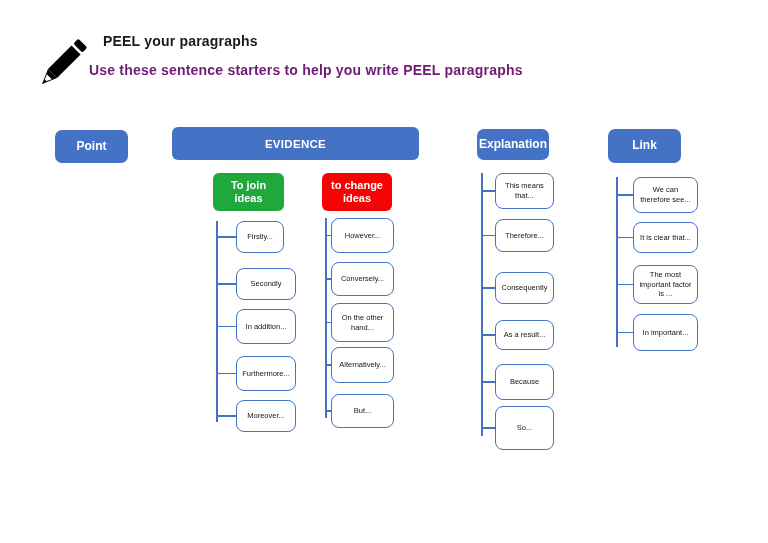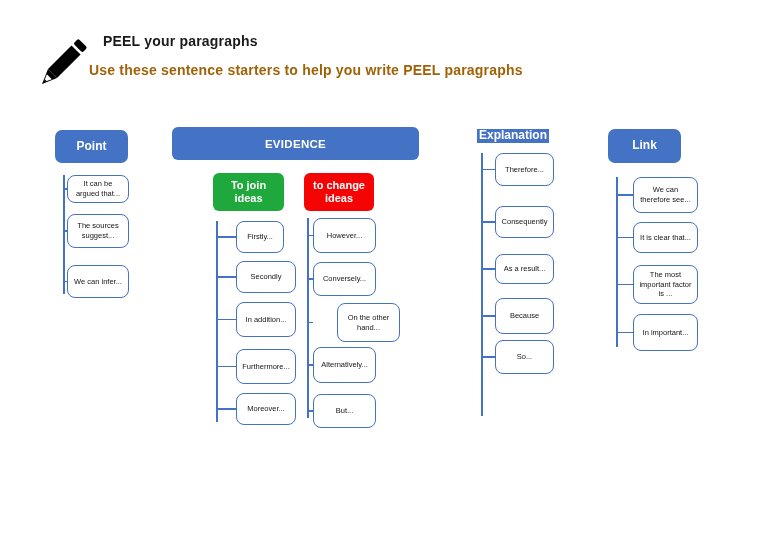--- a/index.html
+++ b/index.html
@@ -3,21 +3,21 @@
 <meta charset="utf-8">
 <style>
   html,body{margin:0;padding:0;background:#fff;}
   .canvas{
     position:relative;width:768px;height:543px;background:#ffffff;overflow:hidden;
     font-family:"Liberation Sans", sans-serif;color:#111;
   }
   
   .pencil{position:absolute;left:30px;top:32px;width:64px;height:64px;}
   .title{position:absolute;left:103px;top:33px;font-size:14px;font-weight:600;letter-spacing:.2px;color:#1a1a1a;}
-  .subtitle{position:absolute;left:89px;top:62px;font-size:14px;font-weight:600;letter-spacing:.2px;color:#a16207;}
+  .subtitle{position:absolute;left:89px;top:62px;font-size:14px;font-weight:600;letter-spacing:.2px;color:#701a75;}
 
   
   .col{position:absolute;}
   .hdr{
     background:#4472C4;color:#fff;font-weight:bold;font-size:12px;line-height:1.15;
     display:flex;align-items:center;justify-content:center;text-align:center;
     border-radius:7px;box-sizing:border-box;
   }
   .hdr.green{background:#1FA83C;border-radius:6px;font-size:11px;}
   .hdr.red{background:#F40404;border-radius:6px;font-size:11px;}
@@ -48,116 +48,105 @@
       <polygon points="-10,21 10,21 0,44" fill="#000"></polygon>
       <polygon points="-5.5,28 5.5,28 0,40" fill="#fff"></polygon>
       <polygon points="-1.8,36 1.8,36 0,44" fill="#000"></polygon>
     </g>
   </svg>
   <div class="title">PEEL your paragraphs</div>
   <div class="subtitle">Use these sentence starters to help you write PEEL paragraphs</div>
 
   <div class="col" style="left:55px;top:130px;">
     <div class="hdr" style="width:73px;height:33px;">Point</div>
-    <div class="tree">
-      <div class="trunk" style="left:8px;height:119px;"></div>
-      <div class="row" style="padding-left:8px;margin-top:12px;">
-        <div class="stub" style="width:4px;"></div>
-        <div class="box" style="width:62px;height:28px;">It can be argued that...</div>
-      </div>
-      <div class="row" style="padding-left:8px;margin-top:11px;">
-        <div class="stub" style="width:4px;"></div>
-        <div class="box" style="width:62px;height:34px;">The sources suggest...</div>
-      </div>
-      <div class="row" style="padding-left:8px;margin-top:17px;">
-        <div class="stub" style="width:4px;"></div>
-        <div class="box" style="width:62px;height:33px;">We can infer...</div>
-      </div>
-    </div>
   </div>
 
   <div class="evbar">EVIDENCE</div>
 
   <div class="col" style="left:213px;top:173px;">
     <div class="hdr green" style="width:71px;height:38px;padding:8px 8px;">To join ideas</div>
     <div class="tree">
       <div class="trunk" style="left:3px;height:201px;"></div>
       <div class="row" style="padding-left:3px;margin-top:10px;">
         <div class="stub" style="width:20px;"></div>
         <div class="box" style="width:48px;height:32px;">Firstly...</div>
       </div>
-      <div class="row" style="padding-left:3px;margin-top:8px;">
+      <div class="row" style="padding-left:3px;margin-top:15px;">
         <div class="stub" style="width:20px;"></div>
         <div class="box" style="width:60px;height:32px;">Secondly</div>
       </div>
       <div class="row" style="padding-left:3px;margin-top:9px;">
         <div class="stub" style="width:20px;"></div>
         <div class="box" style="width:60px;height:35px;">In addition...</div>
       </div>
       <div class="row" style="padding-left:3px;margin-top:12px;">
         <div class="stub" style="width:20px;"></div>
         <div class="box" style="width:60px;height:35px;">Furthermore...</div>
       </div>
       <div class="row" style="padding-left:3px;margin-top:9px;">
         <div class="stub" style="width:20px;"></div>
         <div class="box" style="width:60px;height:32px;">Moreover...</div>
       </div>
     </div>
   </div>
 
-  <div class="col" style="left:304px;top:173px;">
+  <div class="col" style="left:322px;top:173px;">
     <div class="hdr red" style="width:70px;height:38px;padding:0 6px;">to change ideas</div>
     <div class="tree">
       <div class="trunk" style="left:3px;height:200px;"></div>
       <div class="row" style="padding-left:3px;margin-top:7px;">
         <div class="stub" style="width:6px;"></div>
         <div class="box" style="width:63px;height:35px;">However...</div>
       </div>
       <div class="row" style="padding-left:3px;margin-top:9px;">
         <div class="stub" style="width:6px;"></div>
         <div class="box" style="width:63px;height:34px;">Conversely...</div>
       </div>
       <div class="row" style="padding-left:3px;margin-top:7px;">
         <div class="stub" style="width:6px;"></div>
-        <div class="box" style="width:63px;height:39px;margin-left:24px;">On the other hand...</div>
+        <div class="box" style="width:63px;height:39px;">On the other hand...</div>
       </div>
       <div class="row" style="padding-left:3px;margin-top:5px;">
         <div class="stub" style="width:6px;"></div>
         <div class="box" style="width:63px;height:36px;">Alternatively...</div>
       </div>
       <div class="row" style="padding-left:3px;margin-top:11px;">
         <div class="stub" style="width:6px;"></div>
         <div class="box" style="width:63px;height:34px;">But...</div>
       </div>
     </div>
   </div>
 
   <div class="col" style="left:477px;top:129px;">
-    <div class="hdr" style="width:72px;height:14px;border-radius:0;">Explanation</div>
+    <div class="hdr" style="width:72px;height:31px;border-radius:7px;">Explanation</div>
     <div class="tree">
       <div class="trunk" style="left:4px;height:263px;"></div>
+      <div class="row" style="padding-left:4px;margin-top:13px;">
+        <div class="stub" style="width:14px;"></div>
+        <div class="box" style="width:59px;height:36px;">This means that...</div>
+      </div>
       <div class="row" style="padding-left:4px;margin-top:10px;">
         <div class="stub" style="width:14px;"></div>
         <div class="box" style="width:59px;height:33px;text-align:center;">Therefore...</div>
       </div>
       <div class="row" style="padding-left:4px;margin-top:20px;">
         <div class="stub" style="width:14px;"></div>
         <div class="box" style="width:59px;height:32px;">Consequently</div>
       </div>
       <div class="row" style="padding-left:4px;margin-top:16px;">
         <div class="stub" style="width:14px;"></div>
         <div class="box" style="width:59px;height:30px;">As a result...</div>
       </div>
       <div class="row" style="padding-left:4px;margin-top:14px;">
         <div class="stub" style="width:14px;"></div>
         <div class="box" style="width:59px;height:36px;">Because</div>
       </div>
       <div class="row" style="padding-left:4px;margin-top:6px;">
         <div class="stub" style="width:14px;"></div>
-        <div class="box" style="width:59px;height:34px;">So...</div>
+        <div class="box" style="width:59px;height:44px;">So...</div>
       </div>
     </div>
   </div>
 
   <div class="col" style="left:608px;top:129px;">
     <div class="hdr" style="width:73px;height:34px;">Link</div>
     <div class="tree">
       <div class="trunk" style="left:8px;height:170px;"></div>
       <div class="row" style="padding-left:8px;margin-top:14px;">
         <div class="stub" style="width:17px;"></div>

